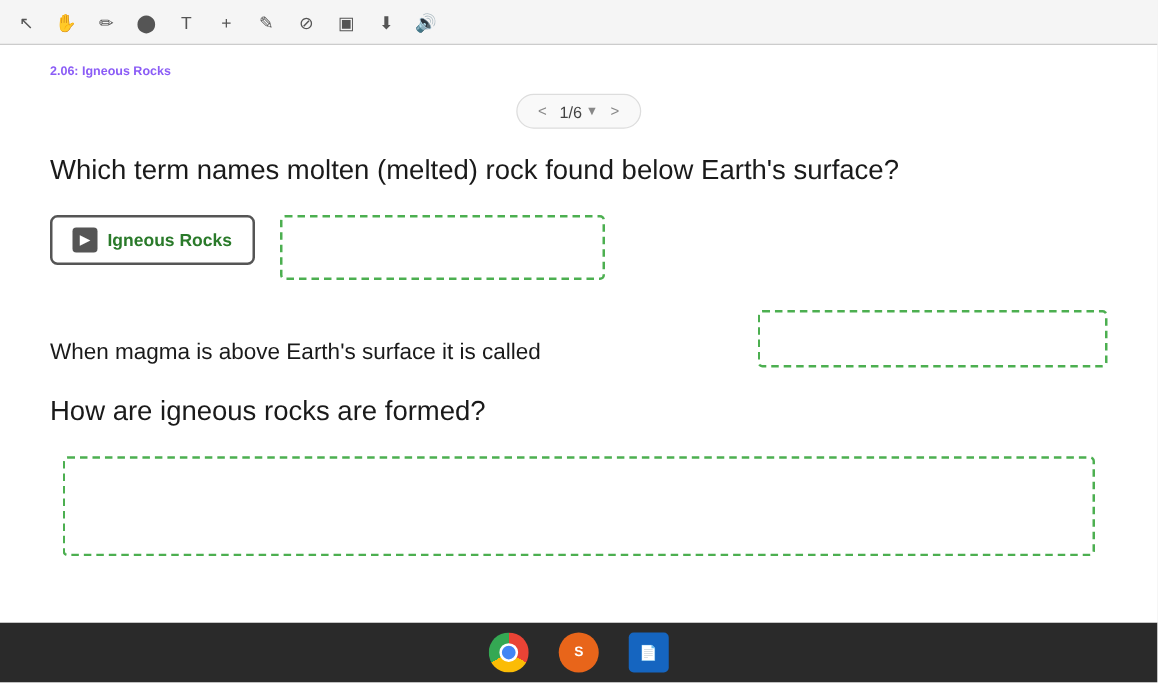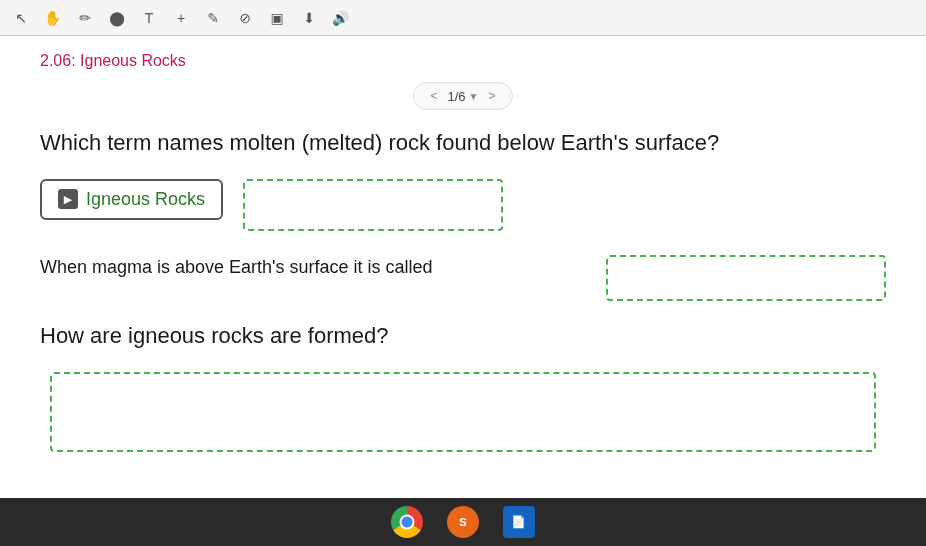--- a/index.html
+++ b/index.html
@@ -40,23 +40,23 @@
     
     .main-content {
       flex: 1;
       background: #ffffff;
       padding: 16px 40px 16px 40px;
       overflow-y: auto;
       position: relative;
     }
 
     .page-title {
-      font-size: 16px;
-      font-weight: 400;
-      color: #be185d;
+      font-size: 10px;
+      font-weight: 700;
+      color: #8b5cf6;
       margin-bottom: 12px;
     }
 
     
     .pagination-bar {
       display: flex;
       justify-content: center;
       align-items: center;
       margin-bottom: 18px;
     }
@@ -124,41 +124,41 @@
       border-radius: 3px;
       display: flex;
       align-items: center;
       justify-content: center;
       color: white;
       font-size: 11px;
       flex-shrink: 0;
     }
 
     .answer-btn-label {
-      font-size: 18px;
+      font-size: 14px;
       color: #2a7a2a;
-      font-weight: 400;
+      font-weight: 700;
     }
 
     
     .drop-zone {
       border: 2px dashed #4caf50;
       border-radius: 4px;
       background: transparent;
       min-width: 260px;
       height: 52px;
     }
 
     .question-row {
       margin-bottom: 20px;
     }
 
     .question-row2 {
       display: flex;
-      align-items: flex-start;
+      align-items: flex-end;
       justify-content: space-between;
       margin-bottom: 20px;
     }
 
     .question-row2-text {
       font-size: 18px;
       font-weight: 500;
       color: #1a1a1a;
       line-height: 1.4;
       flex: 1;

